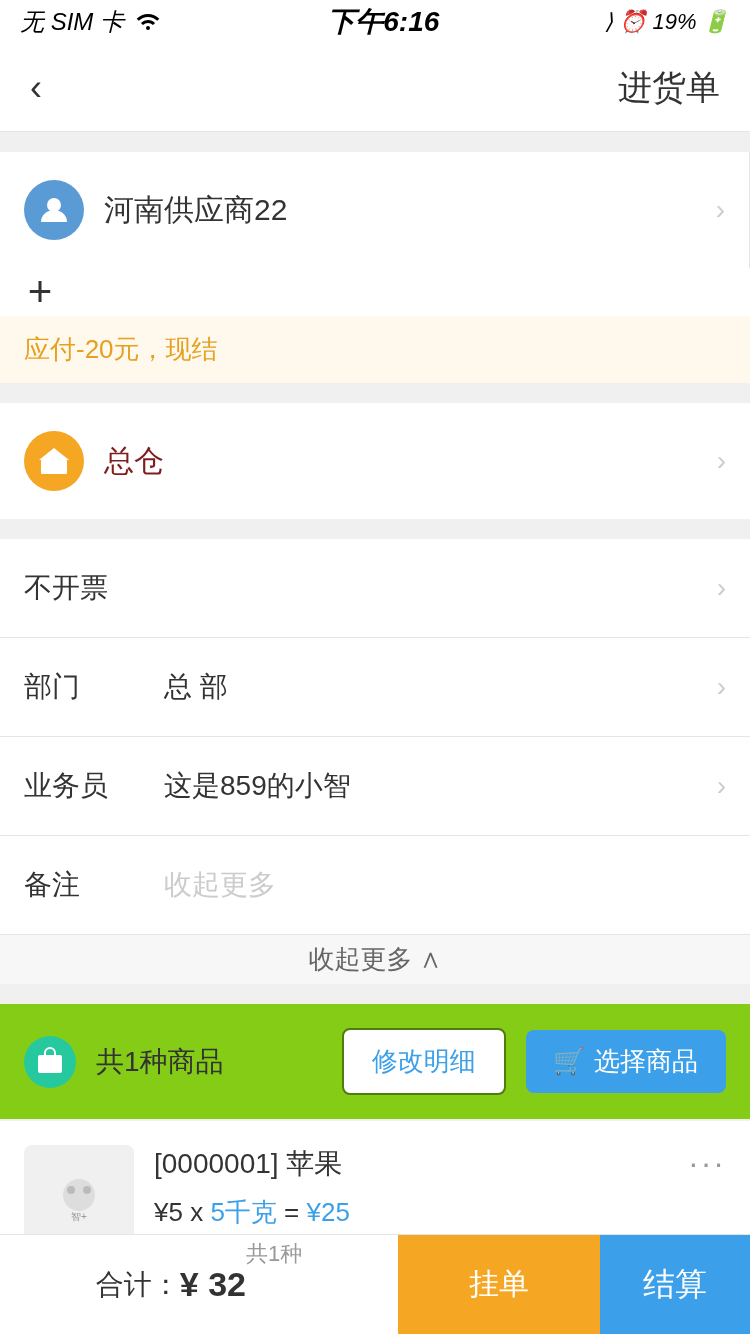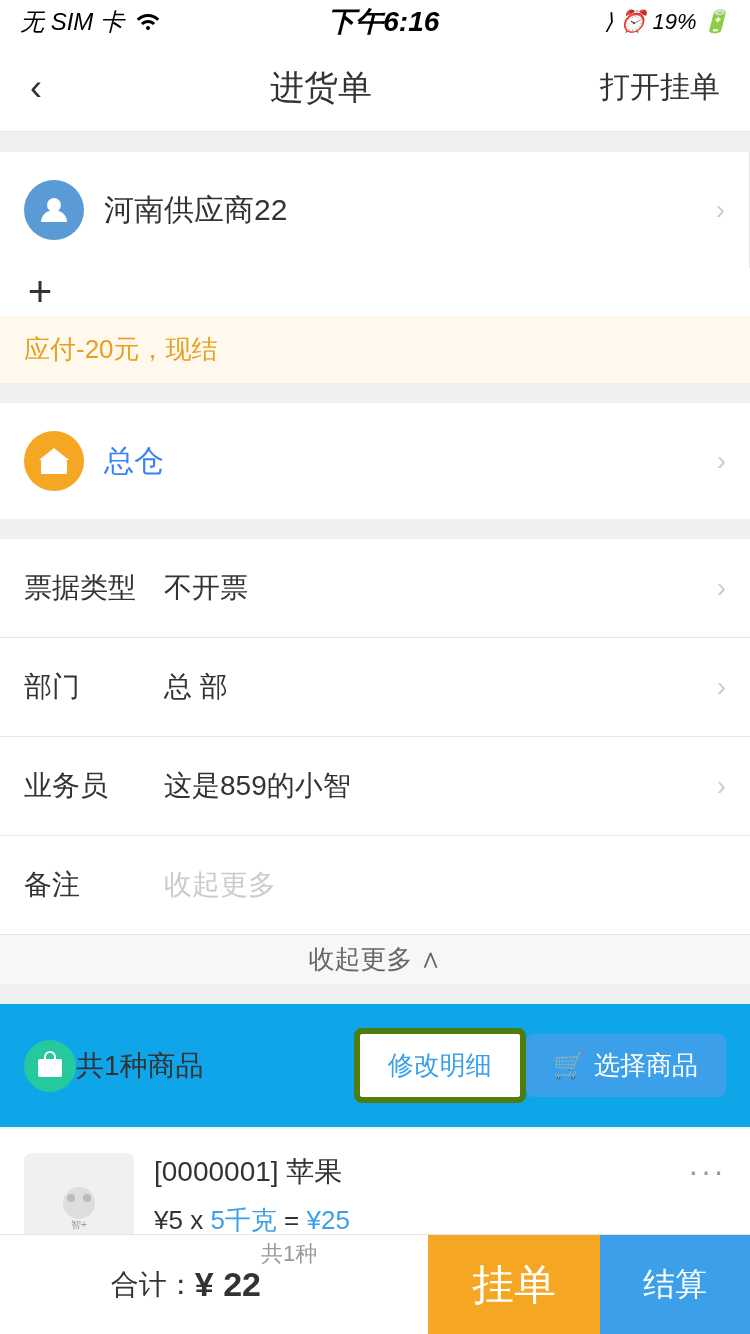--- a/index.html
+++ b/index.html
@@ -135,21 +135,21 @@
       background: #f5a623;
       display: flex;
       align-items: center;
       justify-content: center;
       margin-right: 20px;
       flex-shrink: 0;
     }
     .warehouse-name {
       flex: 1;
       font-size: 30px;
-      color: #3b82f6;
+      color: #7f1d1d;
     }
 
     
     .form-row {
       background: #fff;
       display: flex;
       align-items: center;
       padding: 30px 24px;
       cursor: pointer;
     }
@@ -174,42 +174,43 @@
       text-align: center;
       padding: 7px;
       font-size: 26px;
       color: #666;
       cursor: pointer;
       border-top: 1px solid #e5e5e5;
     }
 
     
     .product-header {
-      background: #0ea5e9;
+      background: #84cc16;
       display: flex;
       align-items: center;
       padding: 24px;
+      gap: 20px;
     }
     .product-icon {
       width: 52px;
       height: 52px;
       border-radius: 50%;
       background: #26c99e;
       display: flex;
       align-items: center;
       justify-content: center;
       flex-shrink: 0;
     }
     .product-count {
       flex: 1;
       font-size: 28px;
       color: #333;
     }
     .btn-outline {
-      border: 6px solid #4d7c0f;
+      border: 2px solid #4d7c0f;
       color: #3ba0e9;
       background: #fff;
       border-radius: 8px;
       padding: 14px 28px;
       font-size: 26px;
       cursor: pointer;
     }
     .btn-primary {
       background: #3ba0e9;
       color: #fff;
@@ -279,24 +280,24 @@
       justify-content: center;
       padding: 0 24px;
     }
     .total-count { font-size: 22px; color: #999; margin-top: 4px; }
     .total-amount {
       font-size: 34px;
       font-weight: 600;
       color: #333;
     }
     .btn-hang {
-      width: 172px;
+      width: 202px;
       background: #f5a623;
       color: #fff;
-      font-size: 42px;
+      font-size: 30px;
       border: none;
       cursor: pointer;
       display: flex;
       align-items: center;
       justify-content: center;
     }
     .btn-checkout {
       width: 150px;
       background: #3ba0e9;
       color: #fff;
@@ -330,21 +331,20 @@
     <span>⟩</span>
     <span>⏰</span>
     <span>19%</span>
     <span>🔋</span>
   </div>
 </div>
 
 <div class="nav-bar card">
   <div class="nav-back">‹</div>
   <div class="nav-title">进货单</div>
-  <div class="nav-action">打开挂单</div>
 </div>
 
 <div class="spacer"></div>
 
 <div class="supplier-section card">
   <div class="supplier-main">
     <div class="supplier-avatar">
       <svg viewBox="0 0 36 36" fill="white">
         <circle cx="18" cy="13" r="7"></circle>
         <path d="M5 30c0-7 5.8-12 13-12s13 5 13 12"></path>
@@ -369,23 +369,20 @@
       <polygon points="2,16 17,4 32,16"></polygon>
     </svg>
   </div>
   <div class="warehouse-name">总仓</div>
   <div class="chevron-icon">›</div>
 </div>
 
 <div class="spacer"></div>
 
 <div class="form-row card">
-  <div class="form-label">
-    <span>票据类型</span>
-  </div>
   <div class="form-value">
     <span>不开票</span>
   </div>
   <div class="chevron-icon">›</div>
 </div>
 <div class="thin-spacer"></div>
 
 <div class="form-row card">
   <div class="form-label">
     <span>部门</span>
@@ -457,19 +454,19 @@
   </div>
   <div class="product-more">···</div>
 </div>
 
 <div style="height: 110px;"></div>
 
 <div class="bottom-bar">
   <div class="total-section">
     <div class="total-row">
       <span>合计：</span>
-      <span class="total-amount">¥ 22</span>
+      <span class="total-amount">¥ 32</span>
     </div>
     <div class="total-count">共1种</div>
   </div>
   <button class="btn-hang">挂单</button>
   <button class="btn-checkout">结算</button>
 </div>
 
 </body></html>

